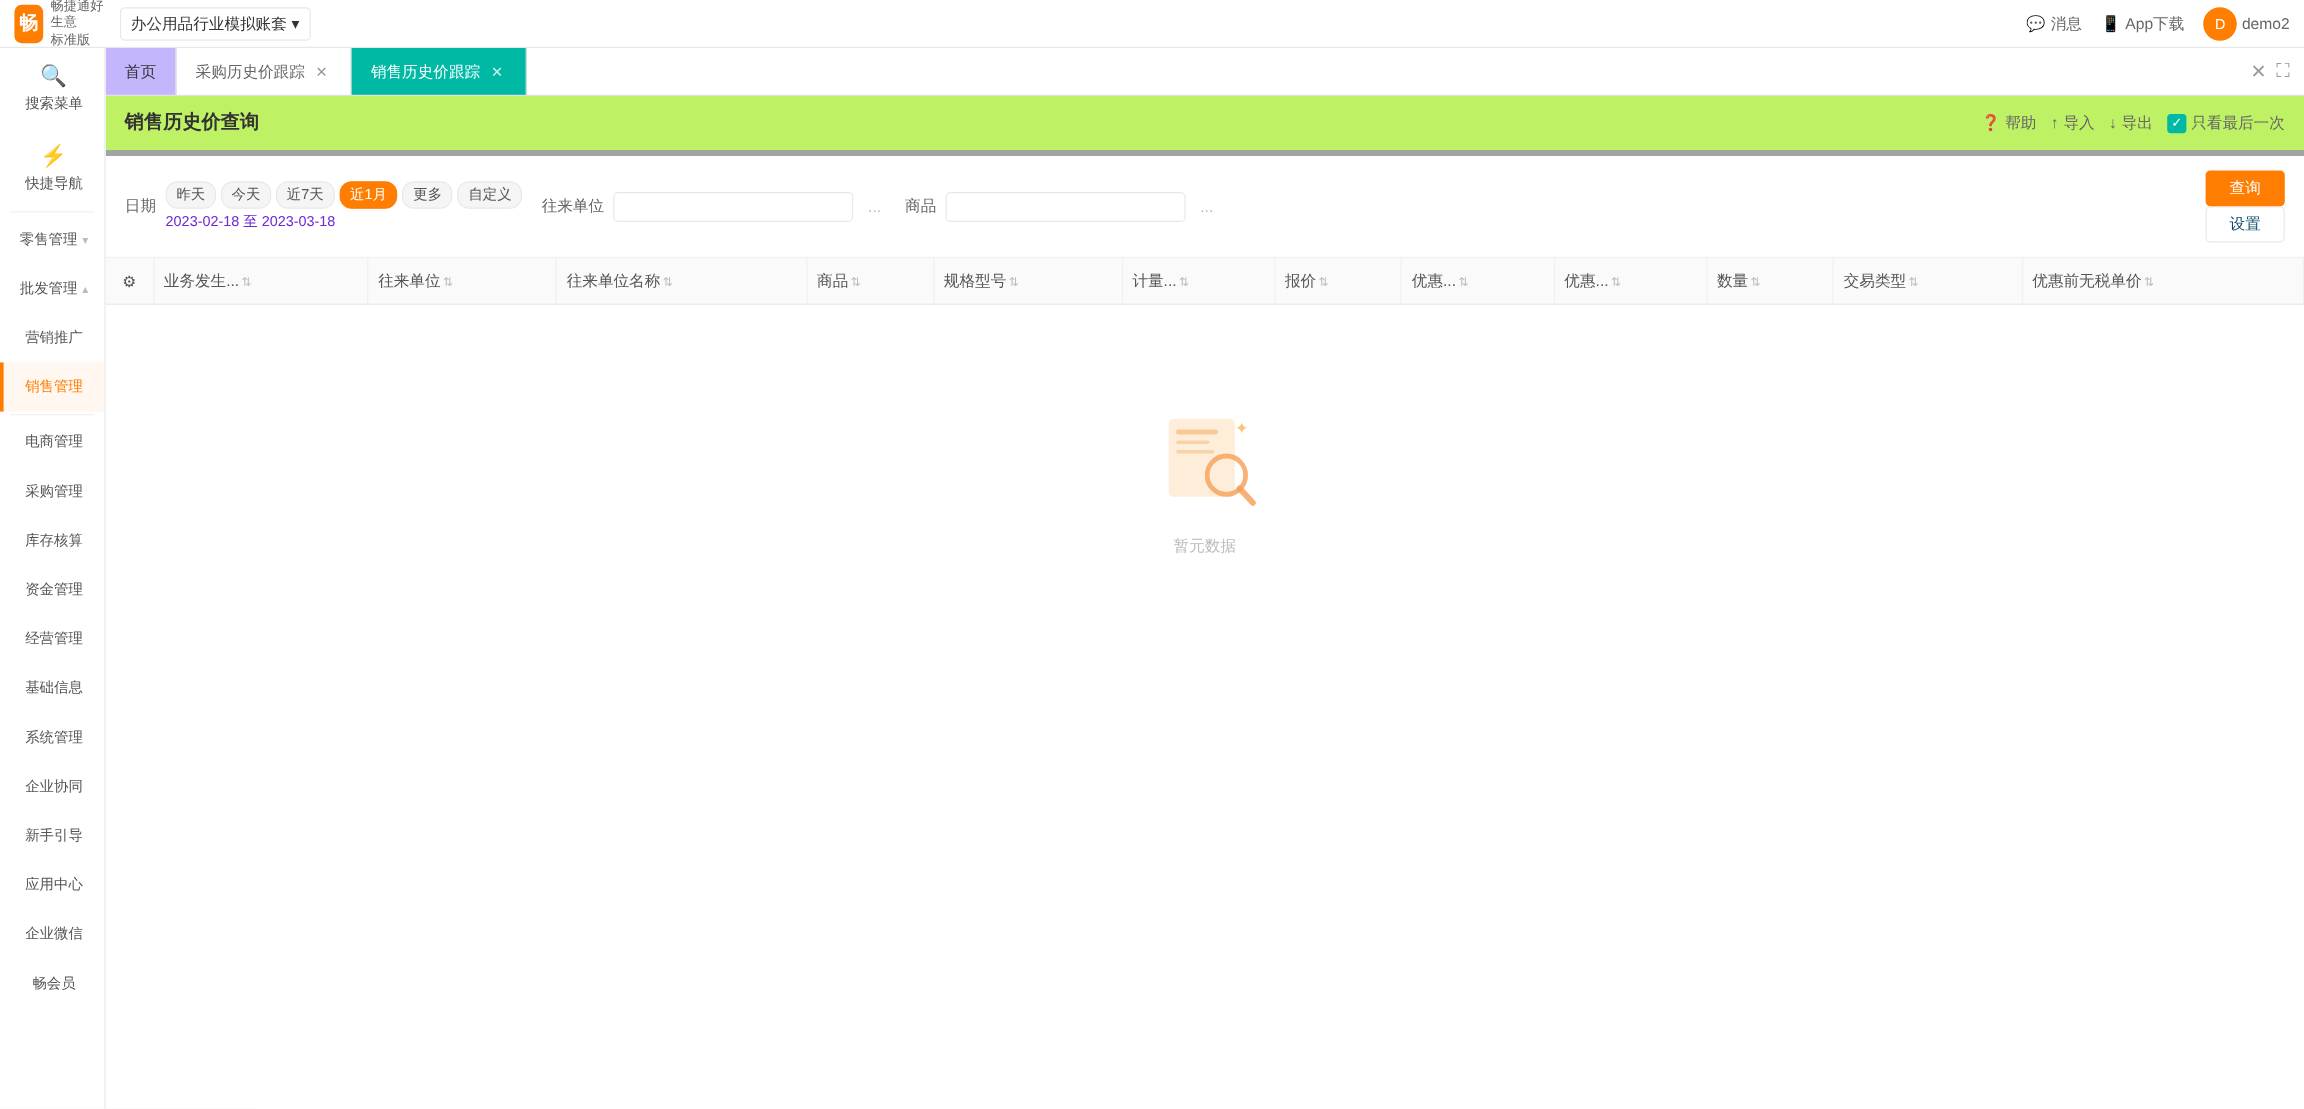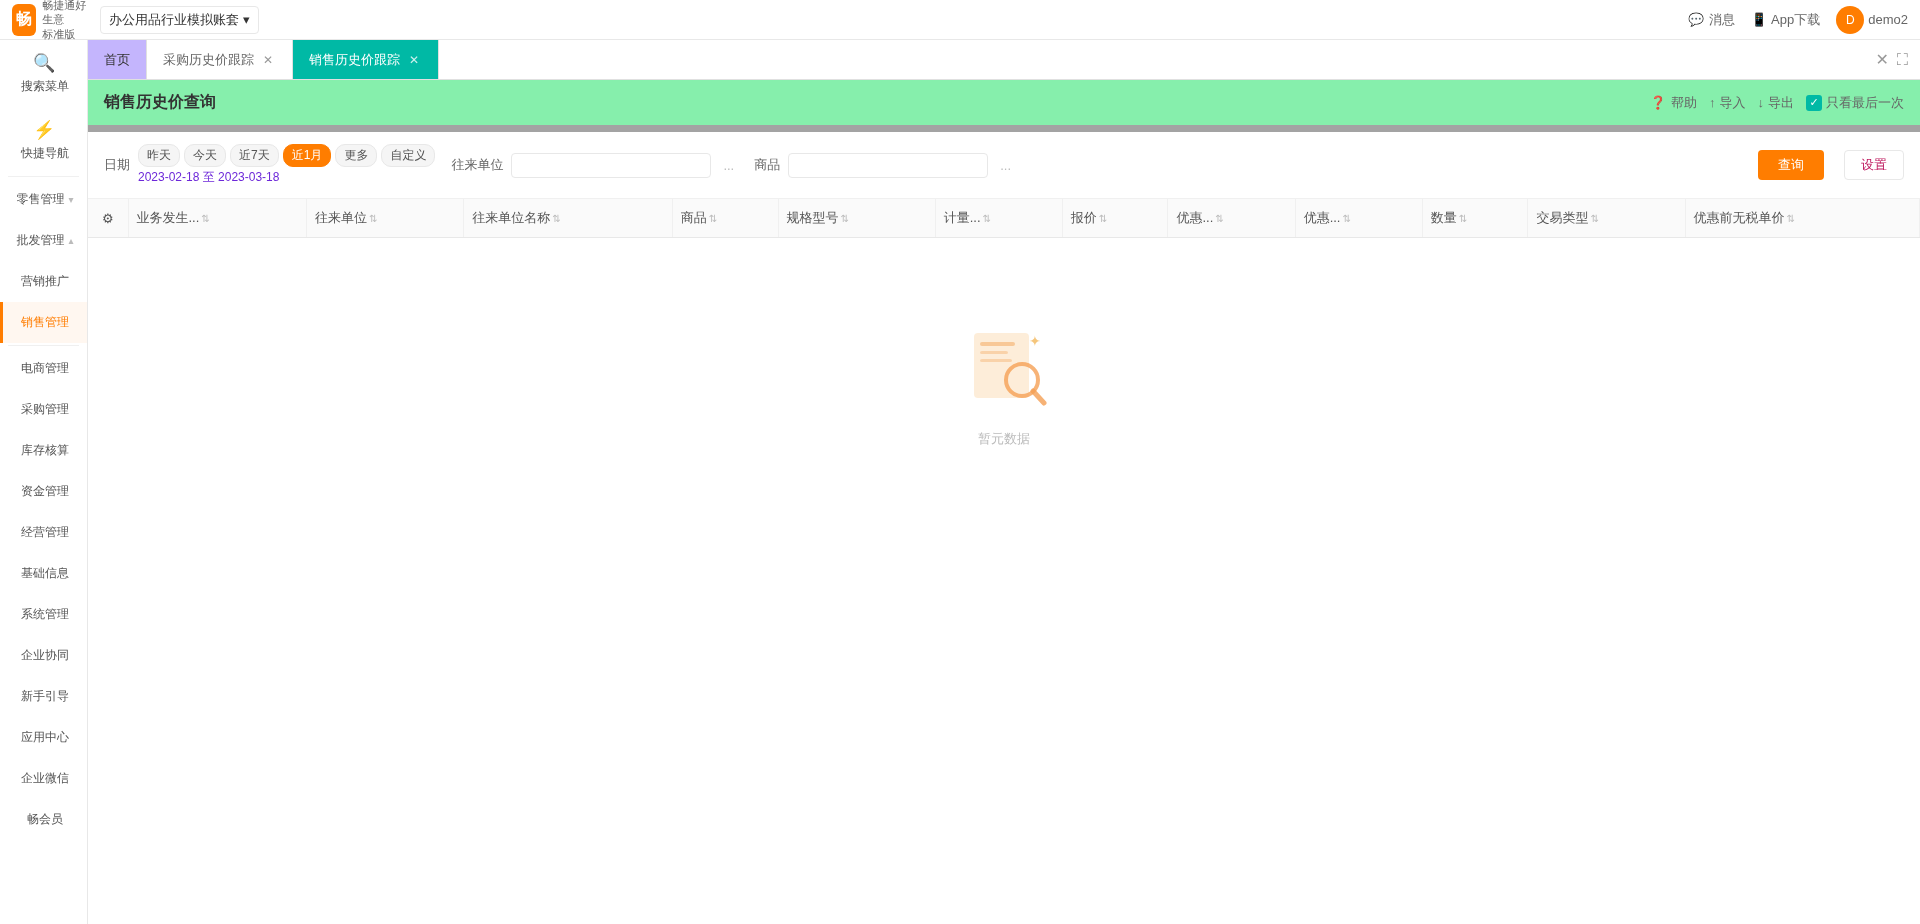--- a/index.html
+++ b/index.html
@@ -182,24 +182,24 @@
       padding: 0 12px;
       gap: 8px;
     }
     .tab-bar-action {
       cursor: pointer;
       color: #999;
       font-size: 16px;
     }
 
     .page-header {
-      background: #86efac;
+      background: #bef264;
       padding: 12px 16px;
       margin-bottom: 0;
-      border-bottom: 7px solid #a3a3a3;
+      border-bottom: 5px solid #a3a3a3;
       display: flex;
       align-items: center;
       justify-content: space-between;
     }
     .page-title {
       font-size: 16px;
       font-weight: bold;
       color: #333;
     }
     .page-header-actions {
@@ -300,31 +300,31 @@
       color: #fff;
       border: none;
       border-radius: 4px;
       padding: 6px 20px;
       cursor: pointer;
       font-size: 13px;
       white-space: nowrap;
     }
     .settings-btn {
       background: #fff;
-      color: #be185d;
+      color: #0c4a6e;
       border: 1px solid #e8e8e8;
       border-radius: 4px;
       padding: 5px 16px;
       cursor: pointer;
       font-size: 13px;
     }
     .filter-actions {
       display: flex;
-      flex-direction: row;
-      gap: 20px;
+      flex-direction: column;
+      gap: 0;
       margin-left: auto;
     }
 
     
     .table-container {
       background: #fff;
       overflow: auto;
     }
     .data-table {
       width: 100%;

